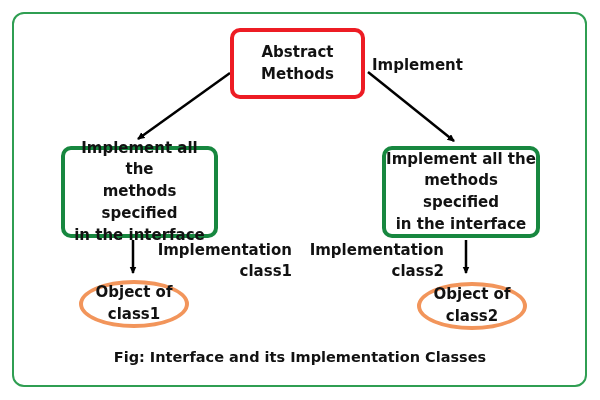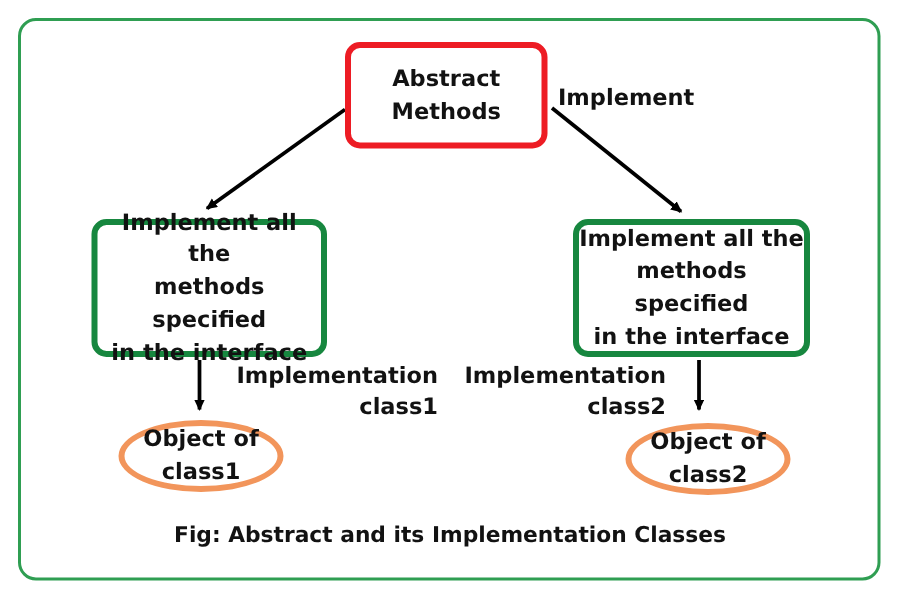--- a/index.html
+++ b/index.html
@@ -94,15 +94,15 @@
   <div class="node ellipse left">
     <span>Object of
 class1</span>
   </div>
 
   <div class="node ellipse right">
     <span>Object of
 class2</span>
   </div>
 
-  <div class="caption">Fig: Abstract and its Implementation Classes</div>
+  <div class="caption">Fig: Interface and its Implementation Classes</div>
 
 </div>
 
 </body></html>

